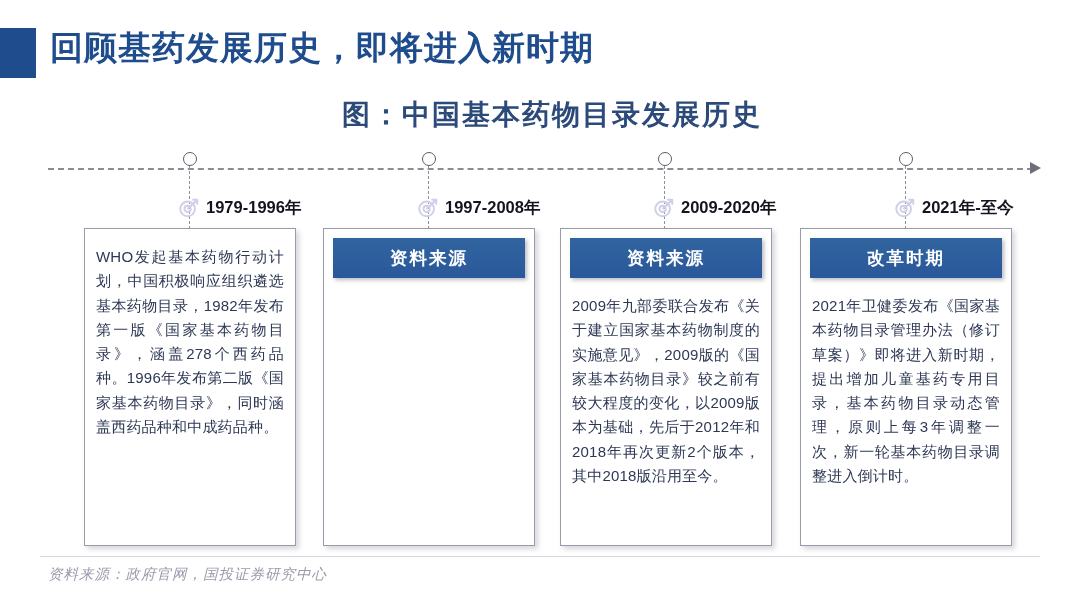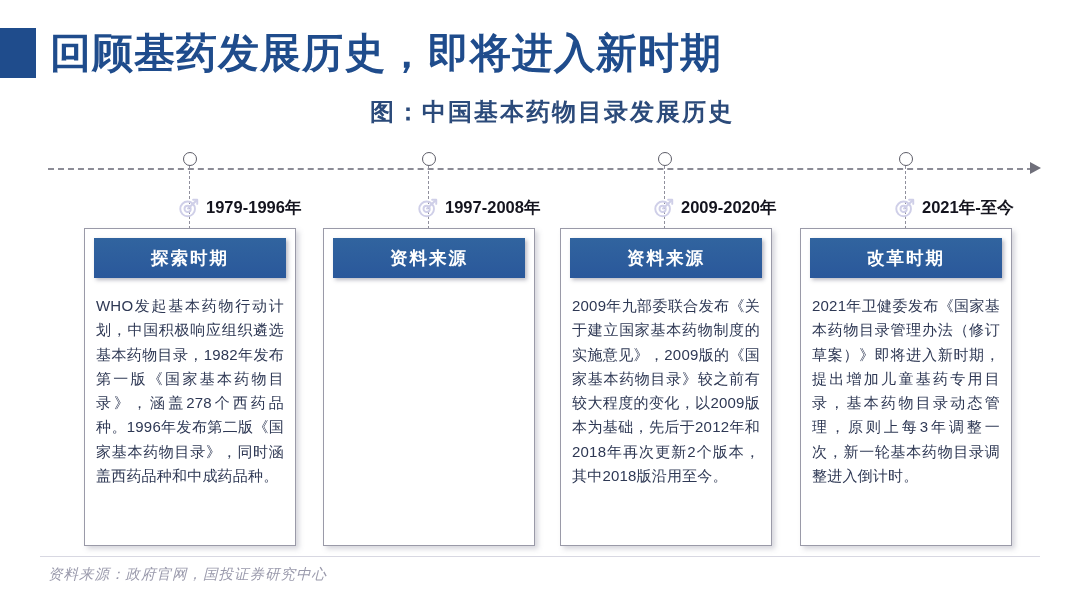--- a/index.html
+++ b/index.html
@@ -29,36 +29,36 @@
     top: 0;
     width: 36px;
     height: 50px;
     background: #1f4c8c;
   }
   .page-title {
     position: absolute;
     left: 50px;
     top: -2px;
     font-family: Liberation Mono, monospace;
-    font-size: 41px;
+    font-size: 33px;
     font-weight: bold;
     color: #1f4c8c;
     letter-spacing: 1px;
     white-space: nowrap;
   }
   .chart-caption {
     position: absolute;
     left: 0;
     top: 96px;
     width: 1080px;
     text-align: center;
     padding-left: 24px;
     box-sizing: border-box;
     font-family: "DejaVu Serif", "Liberation Serif", serif;
-    font-size: 24px;
+    font-size: 28px;
     font-weight: bold;
     color: #2b4a7a;
     letter-spacing: 2px;
   }
 
   
   .timeline {
     position: absolute;
     left: 0;
     top: 150px;
@@ -248,23 +248,20 @@
         <circle cx="10.5" cy="13" r="3.4" fill="none" stroke="#cfcfe8" stroke-width="2.1"></circle>
         <path d="M11 12.5 L20.5 3.5" stroke="#cfcfe8" stroke-width="2.3" stroke-linecap="round" fill="none"></path>
         <path d="M16.5 3 L21 3 L21 7.5" stroke="#cfcfe8" stroke-width="2.1" stroke-linecap="round" stroke-linejoin="round" fill="none"></path>
       </svg>
       <span class="tick-label-text">2021年-至今</span>
     </div>
   </div>
 </div>
 
 <div class="card" style="left:84px;">
-  <div class="card-header">
-    <span class="card-header-text">探索时期</span>
-  </div>
   <div class="card-body">WHO发起基本药物行动计划，中国积极响应组织遴选基本药物目录，1982年发布第一版《国家基本药物目录》，涵盖278个西药品种。1996年发布第二版《国家基本药物目录》，同时涵盖西药品种和中成药品种。</div>
 </div>
 
 <div class="card" style="left:323px;">
   <div class="card-header">
     <span class="card-header-text">资料来源</span>
   </div>
 </div>
 
 <div class="card" style="left:560px;">

